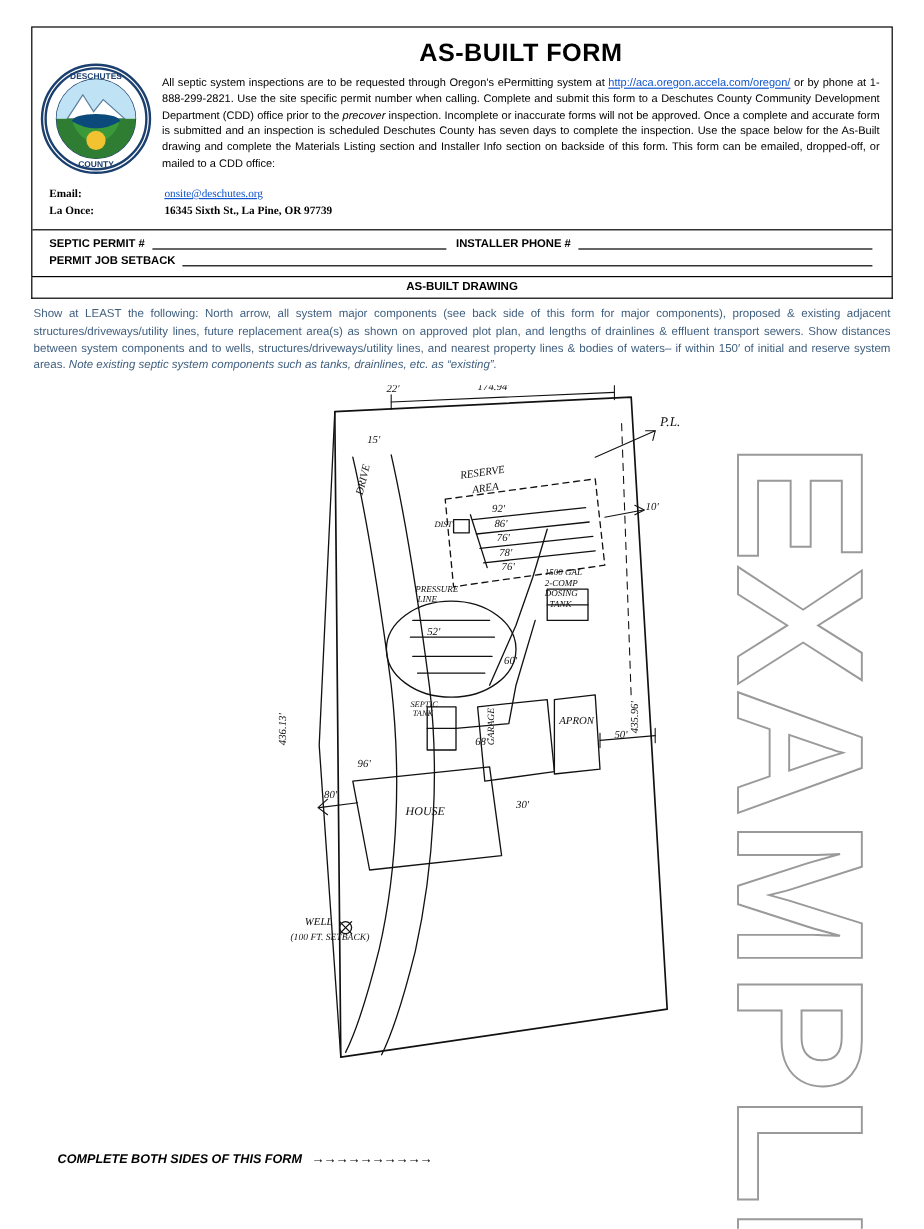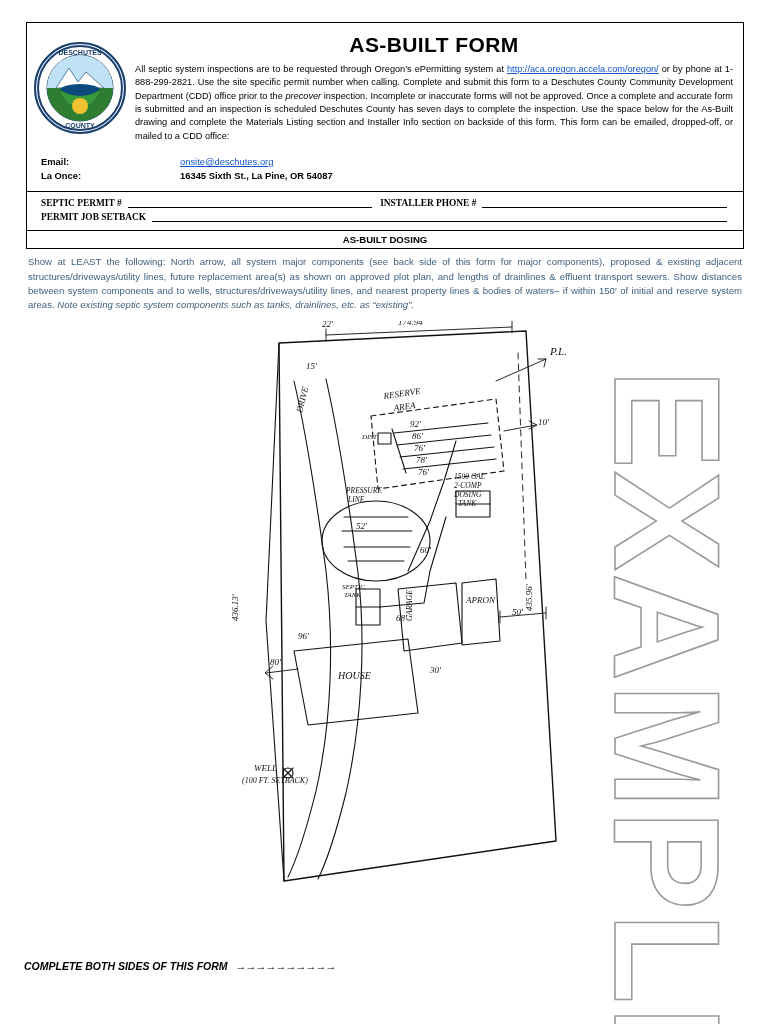--- a/index.html
+++ b/index.html
@@ -22,21 +22,21 @@
 
   
   .header-box {
     border: 1px solid #000;
     display: flex;
     flex-direction: column;
     position: relative;
   }
   .header-top {
     display: flex;
-    align-items: center;
+    align-items: flex-end;
   }
   .logo-cell {
     width: 104px;
     flex: 0 0 104px;
     padding: 8px 4px 4px 6px;
     display: flex;
     align-items: flex-start;
     justify-content: center;
   }
   .logo {
@@ -71,27 +71,27 @@
     margin-top: 44px;
   }
   .intro i { font-style: italic; }
 
   
   .contact {
     padding: 6px 10px 4px 14px;
     font-size: 9.4px;
     line-height: 1.5;
   }
-  .contact-row { display: flex; }
+  .contact-row { display: flex; font-family: Liberation Serif, serif; }
   .contact-label {
     width: 96px;
     font-weight: bold;
     flex: 0 0 96px;
   }
-  .contact-val { font-weight: bold; margin-left: 43px; }
+  .contact-val { font-weight: bold; }
   .contact-val.link {
     color: #1155cc;
     text-decoration: underline;
     font-weight: normal;
   }
   .contact-row.first .contact-val { font-weight: normal; }
 
   .hr-line {
     border-top: 1px solid #000;
     margin: 4px 0 0 0;
@@ -99,21 +99,20 @@
 
   
   .permit {
     padding: 5px 10px 5px 14px;
     font-size: 9.4px;
   }
   .permit-row {
     display: flex;
     align-items: center;
     margin-bottom: 3px;
-    font-family: Liberation Serif, serif;
   }
   .permit-label {
     font-weight: bold;
     white-space: nowrap;
   }
   .fill-line {
     flex: 1 1 auto;
     border-bottom: 1px solid #000;
     height: 11px;
     margin: 0 6px;
@@ -164,21 +163,21 @@
     -webkit-text-stroke: 1.6px #9a9a9a;
     writing-mode: vertical-rl;
     font-family: "Liberation Sans", sans-serif;
     line-height: .95;
     user-select: none;
   }
 
   
   .footer {
     position: absolute;
-    left: 24px;
+    left: 48px;
     bottom: 52px;
     font-size: 10.5px;
     font-weight: bold;
     font-style: italic;
     display: flex;
     align-items: center;
     gap: 8px;
   }
   .arrows {
     font-size: 11px;
@@ -224,41 +223,41 @@
       </div>
     </div>
 
     <div class="contact">
       <div class="contact-row first">
         <div class="contact-label">Email:</div>
         <div class="contact-val link">onsite@deschutes.org</div>
       </div>
       <div class="contact-row">
         <div class="contact-label">La Once:</div>
-        <div class="contact-val">16345 Sixth St., La Pine, OR  54087</div>
+        <div class="contact-val">16345 Sixth St., La Pine, OR  97739</div>
       </div>
     </div>
 
     <div class="hr-line"></div>
 
     <div class="permit">
       <div class="permit-row">
         <span class="permit-label">SEPTIC PERMIT #</span>
         <span class="fill-line"></span>
         <span class="permit-label2">INSTALLER PHONE #</span>
         <span class="fill-line"></span>
       </div>
       <div class="permit-row">
         <span class="permit-label">PERMIT JOB SETBACK</span>
         <span class="fill-line"></span>
       </div>
     </div>
   </div>
 
-  <div class="section-bar">AS-BUILT DOSING</div>
+  <div class="section-bar">AS-BUILT DRAWING</div>
 
   <div class="instructions">
     <span>Show at LEAST the following: North arrow, all system major components (see back side of this form for major components), proposed &amp; existing adjacent structures/driveways/utility lines, future replacement area(s) as shown on approved plot plan, and lengths of drainlines &amp; effluent transport sewers. Show distances between system components and to wells, structures/driveways/utility lines, and nearest property lines &amp; bodies of waters– if within 150′ of initial and reserve system areas. </span><i>Note existing septic system components such as tanks, drainlines, etc. as “existing”.</i>
   </div>
 
   <div class="drawing-area">
 
     <svg width="718" height="600" viewBox="0 0 718 600">
       <g fill="none" stroke="#111" stroke-width="1.1" stroke-linecap="round" stroke-linejoin="round">
 

